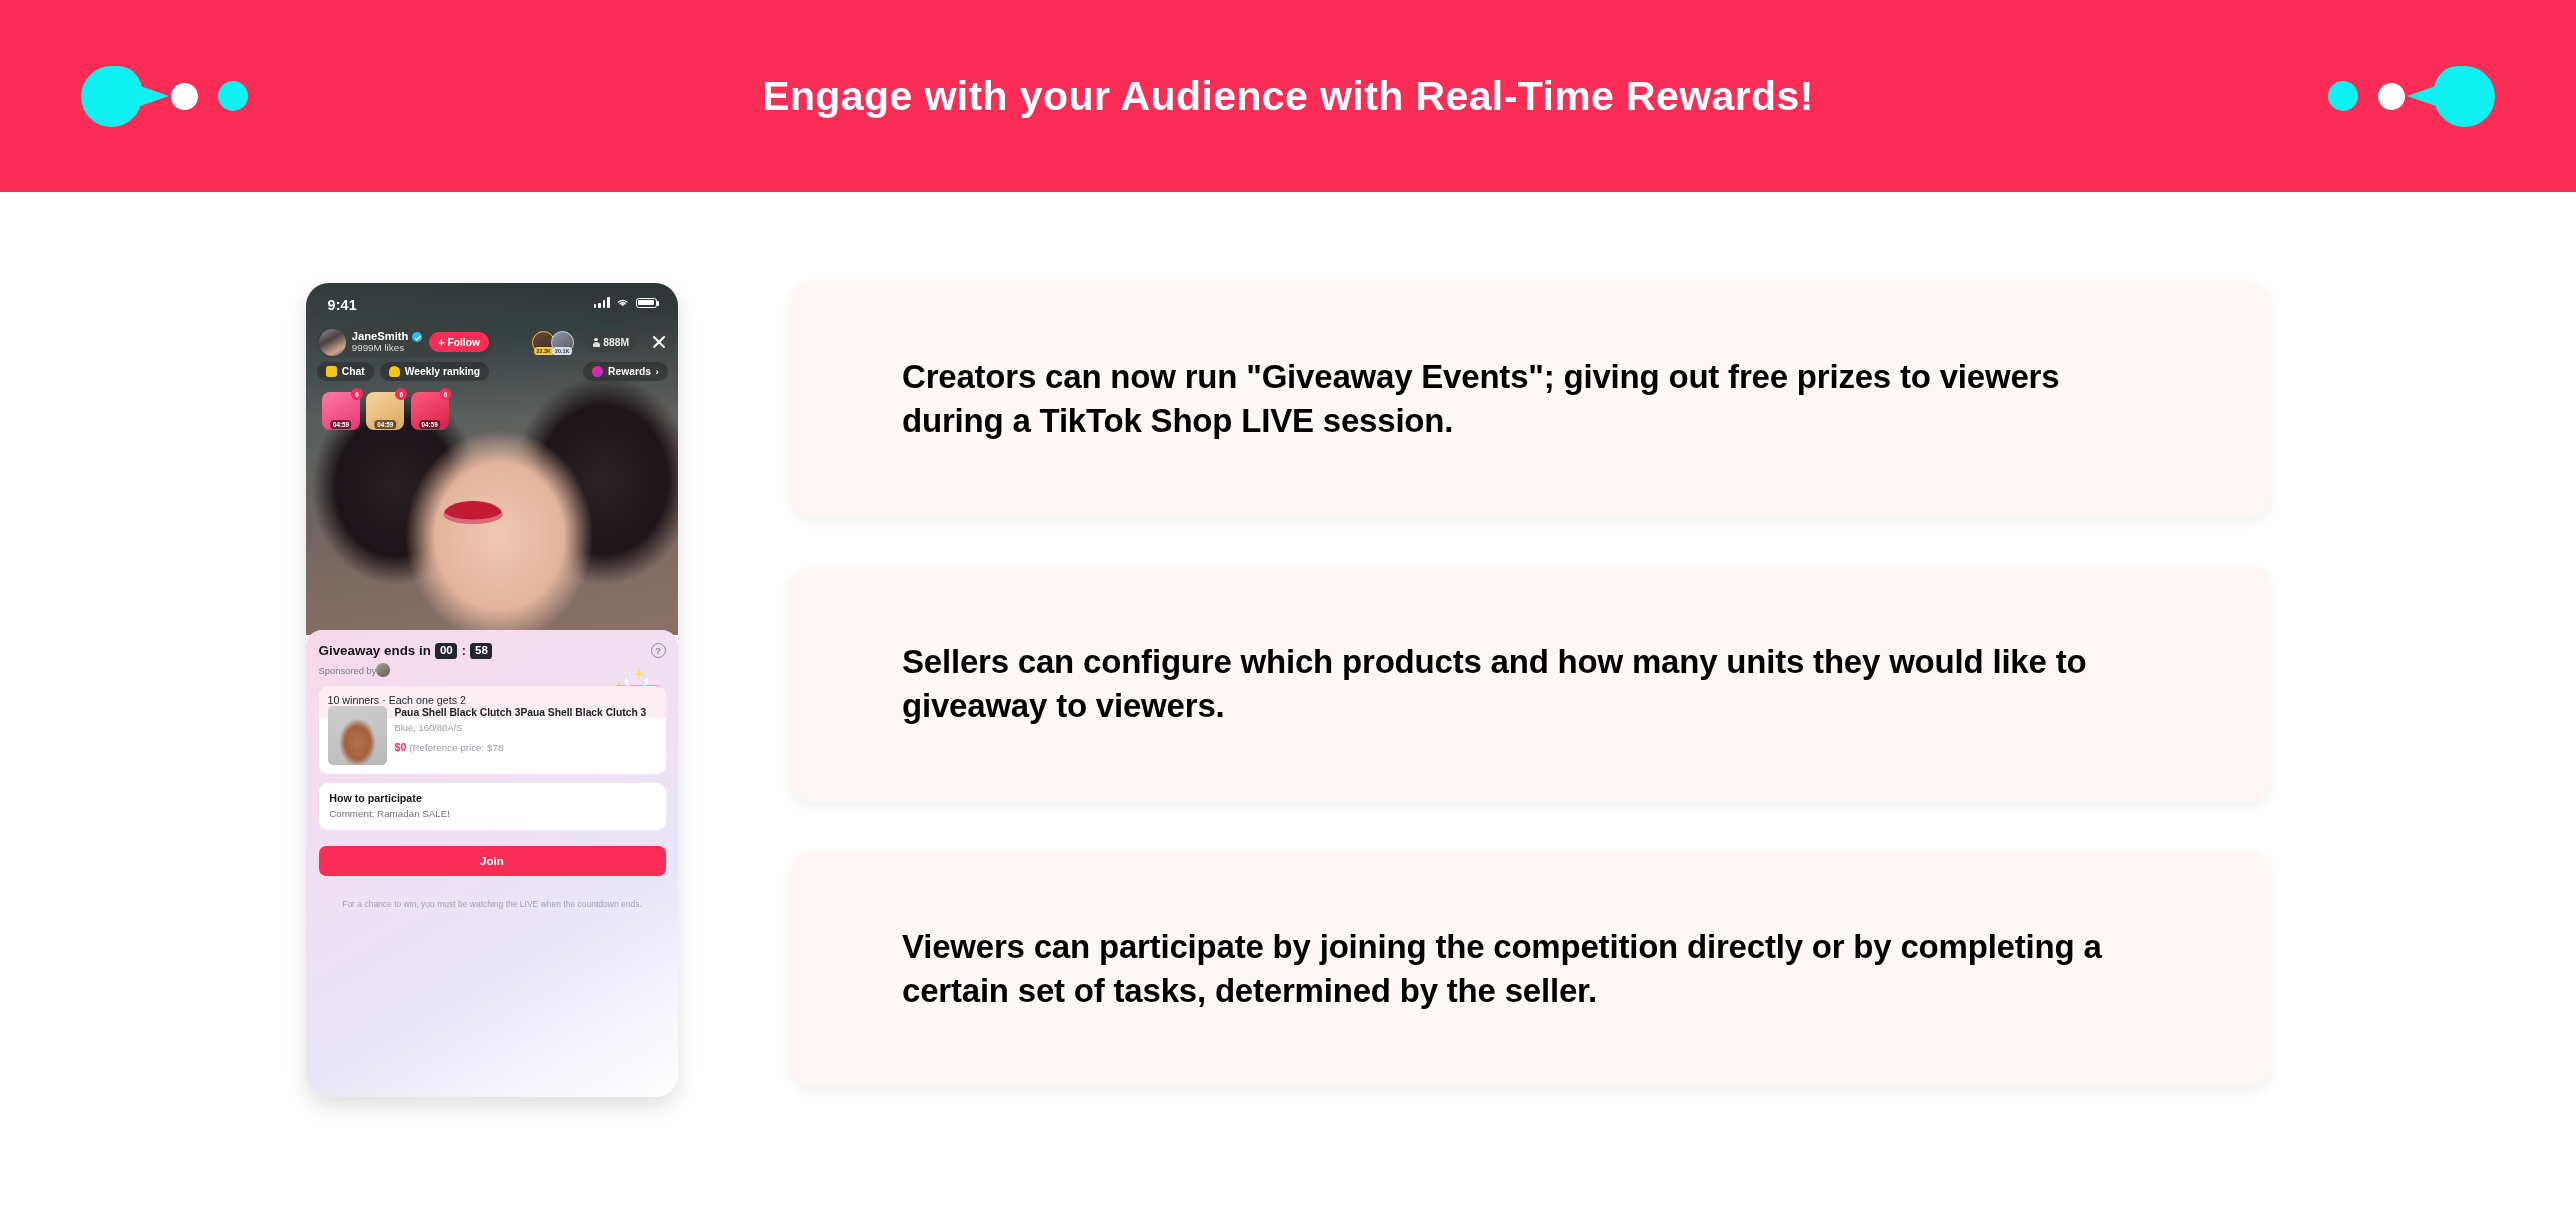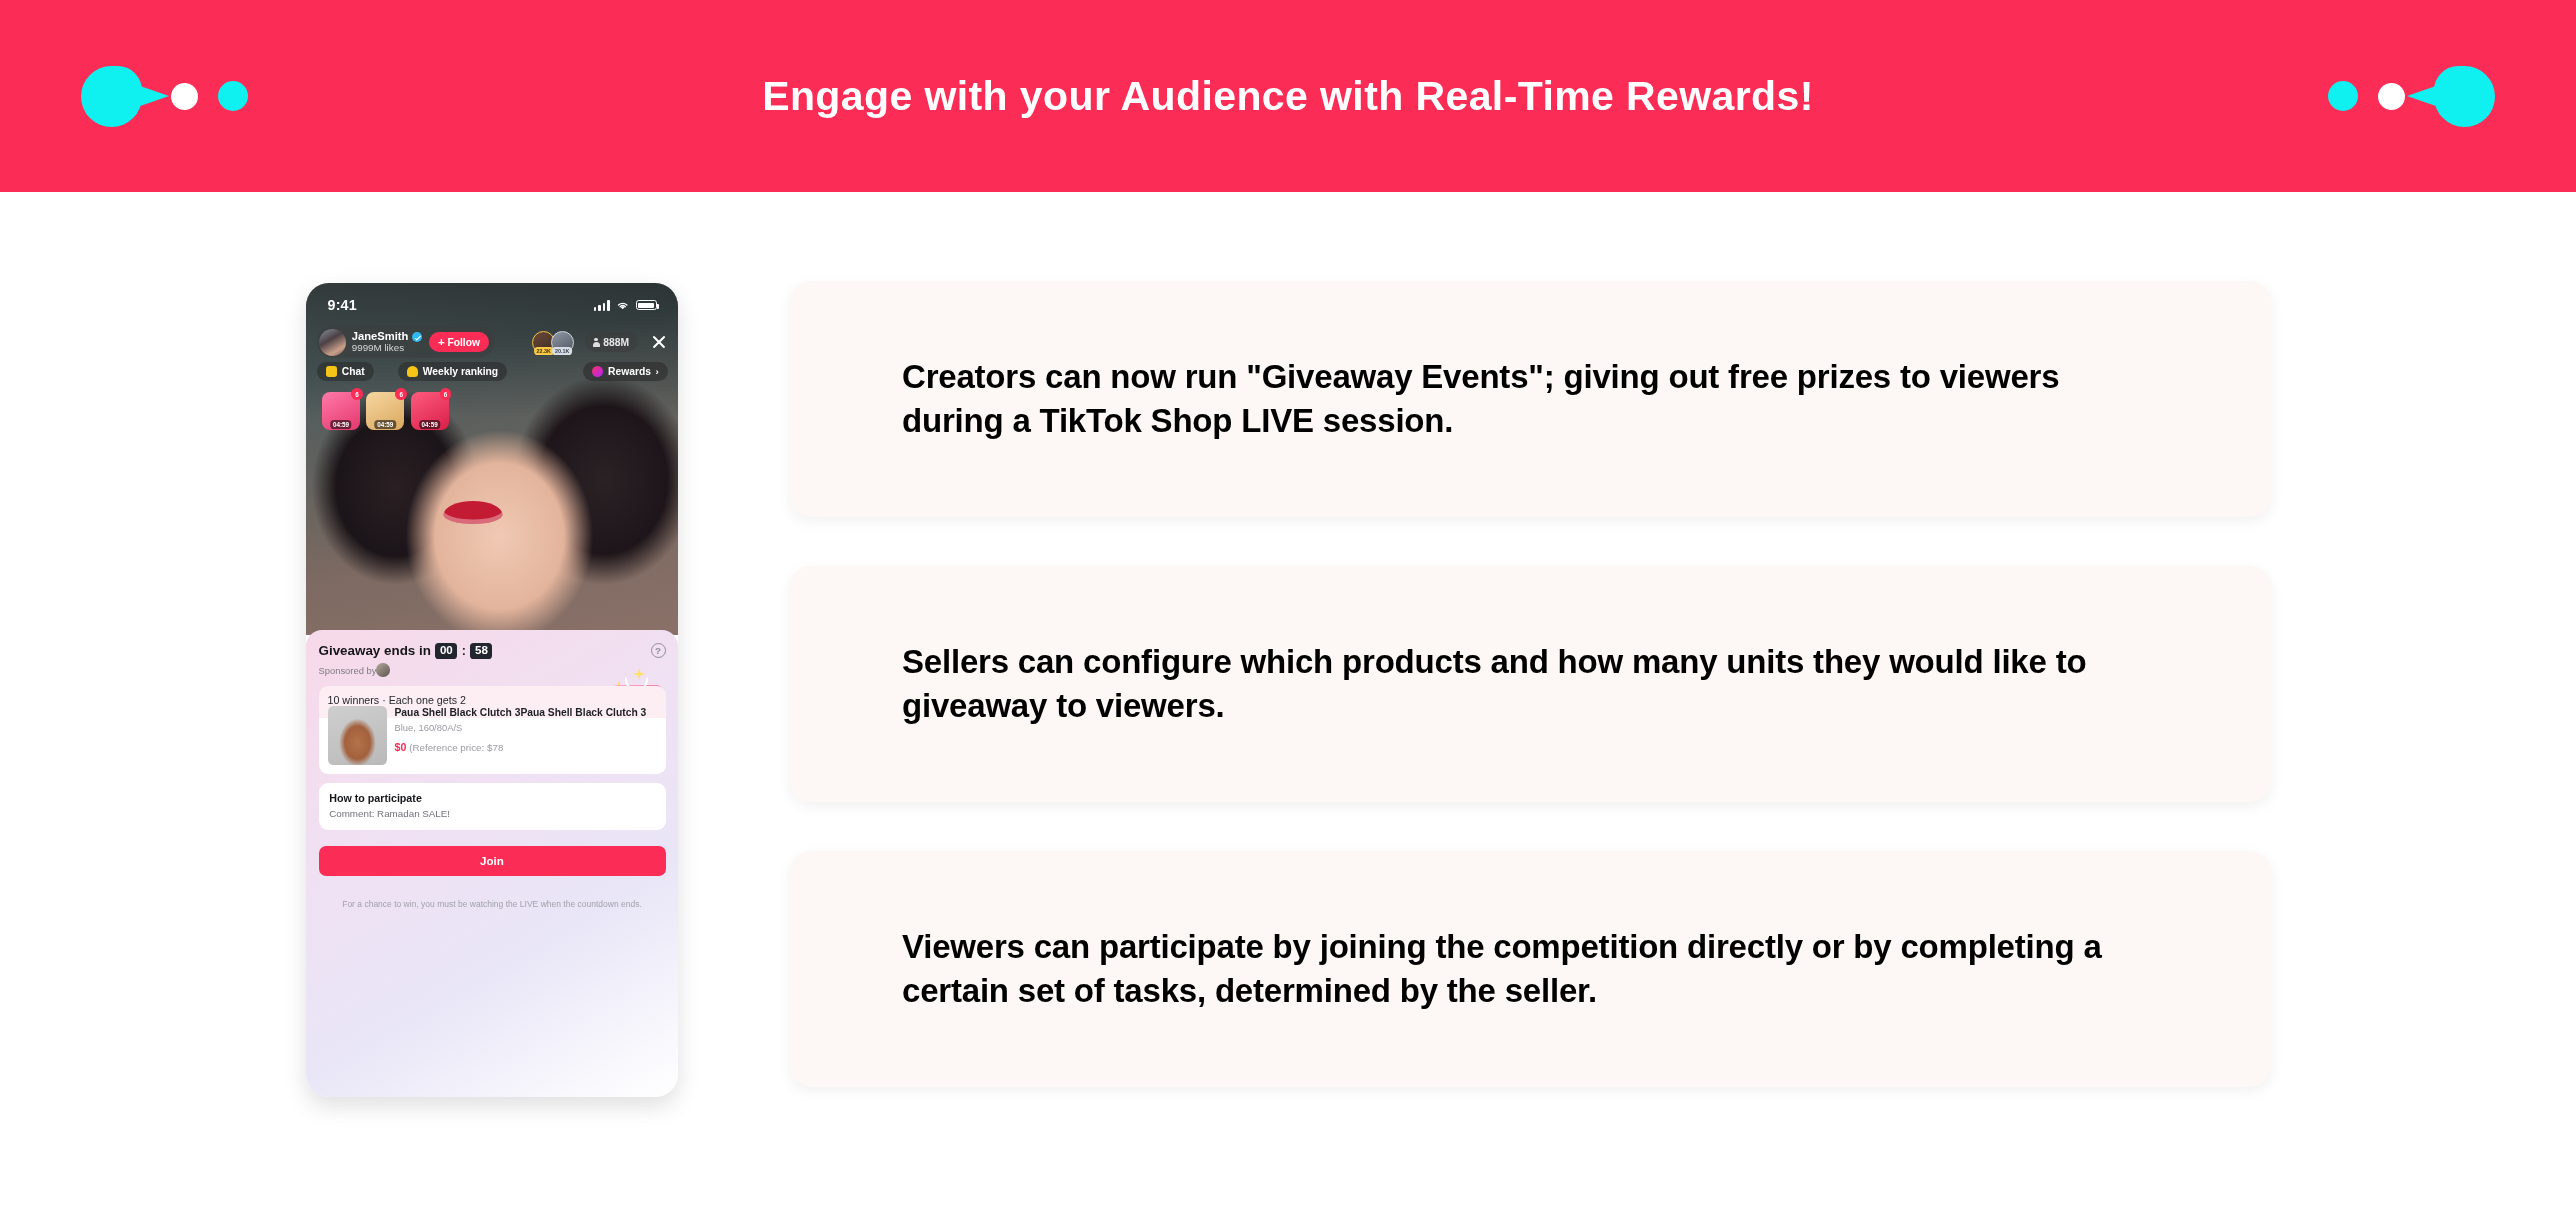--- a/index.html
+++ b/index.html
@@ -82,21 +82,21 @@
   .scrim-top {
     position: absolute; left:0; top:0; width:372px; height:134px;
     background: linear-gradient(to bottom, rgba(0,0,0,0.46), rgba(0,0,0,0));
     z-index: 2;
   }
 
   
   .status-bar {
     position: absolute; z-index: 4; left: 0; top: 14.3px;
     width: 372px; padding: 0 21.5px;
-    display: flex; align-items: center; justify-content: space-between;
+    display: flex; align-items: flex-start; justify-content: space-between;
     color: #fff;
   }
   .status-time { font-size: 14.3px; font-weight: bold; letter-spacing: 0.2px; }
   .status-icons { display: flex; align-items: center; gap: 6.3px; }
   .sig { display: flex; align-items: flex-end; gap: 1.8px; height: 10.7px; }
   .sig i { display:block; width:2.7px; background:#fff; border-radius:0.9px; }
   .sig i:nth-child(1){height:3.6px} .sig i:nth-child(2){height:5.4px}
   .sig i:nth-child(3){height:8px} .sig i:nth-child(4){height:10.7px}
   .batt { width:20.6px; height:9.8px; border:1.4px solid #fff; border-radius:2.7px; position:relative; }
   .batt::before { content:""; position:absolute; inset:1.3px; background:#fff; border-radius:0.9px; }
@@ -154,21 +154,21 @@
   .person-ico { width:7.2px; height:9px; position:relative; flex:none; }
   .person-ico::before{ content:""; position:absolute; left:1.8px; top:0; width:3.6px;height:3.6px;border-radius:50%;background:#ddd; }
   .person-ico::after { content:""; position:absolute; left:0; bottom:0; width:7.2px;height:4.5px;border-radius:3.6px 3.6px 0.9px 0.9px;background:#ddd; }
   .close-x { width:18px; height:18px; position:relative; margin-left:7.2px; flex:none; }
   .close-x::before,.close-x::after{ content:""; position:absolute; left:0.9px; top:8px; width:16px; height:1.8px; background:#fff; border-radius:0.9px; }
   .close-x::before{ transform:rotate(45deg);} .close-x::after{ transform:rotate(-45deg);}
 
   
   .chips-row {
     position:absolute; z-index:4; left:10.7px; top:79px; width:351px;
-    display:flex; align-items:center; gap:24px;
+    display:flex; align-items:center; gap:6px;
   }
   .chip {
     display:flex; align-items:center; gap:4.5px;
     background: rgba(40,40,40,0.55); border-radius:14.3px;
     color:#fff; font-size:10.3px; font-weight:bold; padding:3.6px 9px; white-space:nowrap;
   }
   .chip-ico { width:11.6px; height:11.6px; border-radius:2.7px; flex:none; }
   .ico-chat { background:#f5c518; border-radius:2.7px; }
   .ico-crown { background:#f5c518; border-radius:50% 50% 30% 30%; }
   .ico-explore { background: linear-gradient(135deg,#ff2e63,#b026ff); border-radius:50%; }

